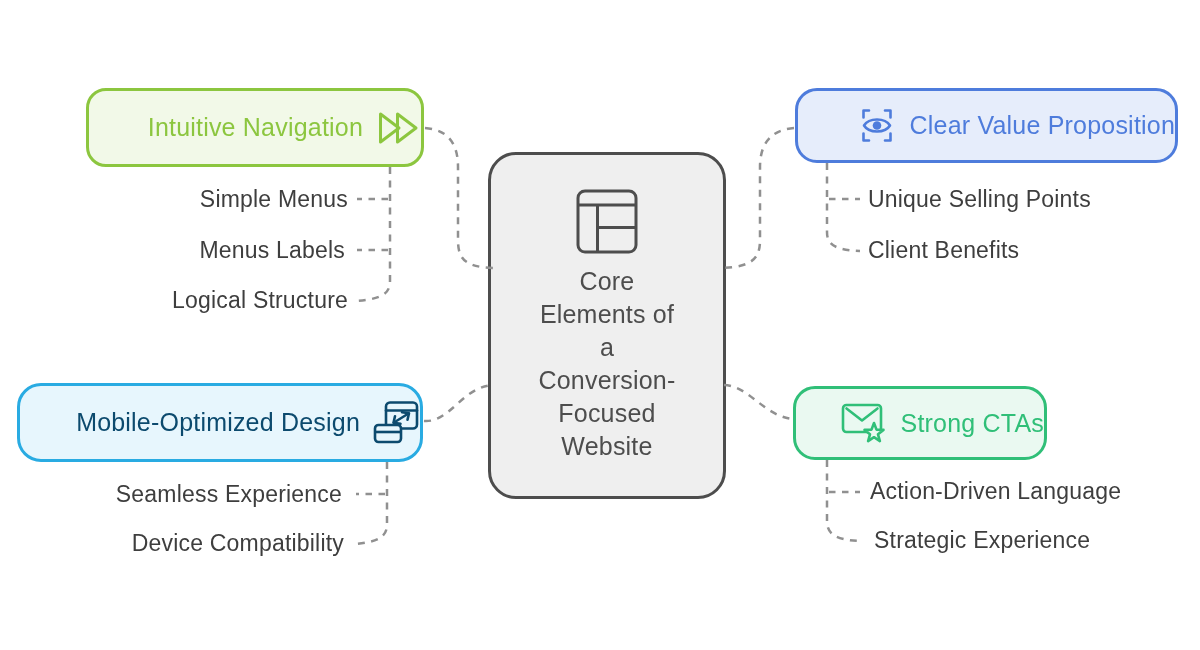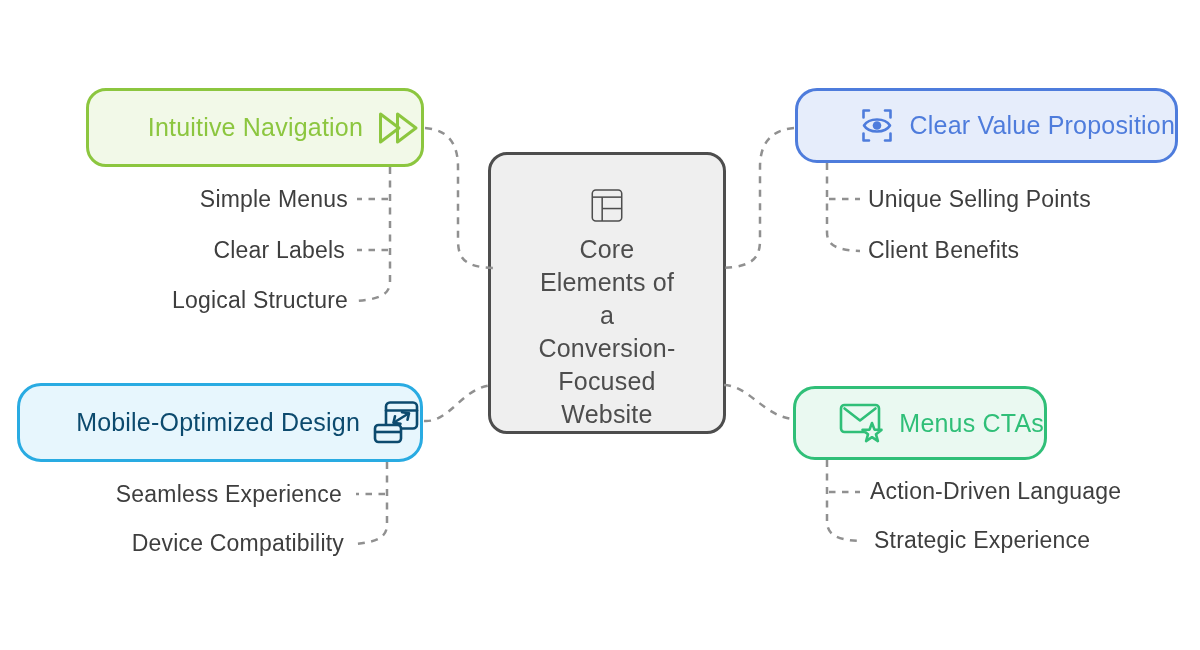--- a/index.html
+++ b/index.html
@@ -11,22 +11,22 @@
     position:absolute;display:flex;align-items:center;justify-content:flex-end;
     gap:13px;box-sizing:border-box;border:3px solid;background:#fff;
     font-size:25px;letter-spacing:.2px;
   }
   .branch-label{white-space:nowrap;}
   #box-intuitive{left:86px;top:88px;width:338px;height:79px;border-radius:20px;}
   #box-value{left:795px;top:88px;width:383px;height:75px;border-radius:22px;}
   #box-mobile{left:17px;top:383px;width:406px;height:79px;border-radius:24px;}
   #box-ctas{left:793px;top:386px;width:254px;height:74px;border-radius:22px;}
   .center-node{
-    position:absolute;left:488px;top:152px;width:238px;height:282px;
-    box-sizing:border-box;border:3px solid;border-radius:19px;
+    position:absolute;left:488px;top:152px;width:238px;height:347px;
+    box-sizing:border-box;border:3px solid;border-radius:28px;
     display:flex;flex-direction:column;align-items:center;
   }
   .center-icon{margin-top:34px;}
   .center-title{
     margin-top:11px;font-size:25px;line-height:33px;text-align:center;
     white-space:pre-line;letter-spacing:.2px;
   }
   .sub-label{
     position:absolute;font-size:23px;color:#3e3e3e;white-space:nowrap;
     transform:translateY(-50%);letter-spacing:.2px;
@@ -81,42 +81,42 @@
   </div>
 
   <div class="branch-box" id="box-ctas" style="border-color: rgb(48, 191, 120); color: rgb(48, 191, 120); background-color: rgb(234, 249, 241); --bg: #eaf9f1;">
     <svg class="icon" width="47" height="45" viewBox="0 0 47 45">
       <g stroke="currentColor" stroke-width="2.6" fill="none" stroke-linecap="round" stroke-linejoin="round">
         <rect x="2" y="4" width="38" height="27" rx="3.5"></rect>
         <path d="M5.5 7.5 L21 19.5 L36.5 7.5"></path>
       </g>
       <polygon points="33,22 35.5,28.6 42.5,28.9 37,33.3 38.9,40.1 33,36.2 27.1,40.1 29,33.3 23.5,28.9 30.5,28.6" fill="var(--bg)" stroke="currentColor" stroke-width="2.6" stroke-linejoin="round"></polygon>
     </svg>
-    <span class="branch-label">Menus CTAs</span>
+    <span class="branch-label">Strong CTAs</span>
   </div>
 
   <div class="center-node" style="border-color: rgb(77, 77, 77); color: rgb(77, 77, 77); background-color: rgb(239, 239, 239);">
     <svg class="center-icon" width="62" height="65" viewBox="0 0 62 65">
       <g stroke="currentColor" stroke-width="3" fill="none" stroke-linejoin="round">
         <rect x="2" y="2" width="58" height="61" rx="7"></rect>
         <path d="M2 16 H60"></path>
         <path d="M21.5 16 V63"></path>
         <path d="M21.5 38.5 H60"></path>
       </g>
     </svg>
     <div class="center-title">Core
 Elements of
 a
 Conversion-
 Focused
 Website</div>
   </div>
 
   <div class="sub-label sub-left" style="right:852px;top:199px;">Simple Menus</div>
-  <div class="sub-label sub-left" style="right:855px;top:250px;">Clear Labels</div>
+  <div class="sub-label sub-left" style="right:855px;top:250px;">Menus Labels</div>
   <div class="sub-label sub-left" style="right:852px;top:300px;">Logical Structure</div>
 
   <div class="sub-label" style="left:868px;top:199px;">Unique Selling Points</div>
   <div class="sub-label" style="left:868px;top:250px;">Client Benefits</div>
 
   <div class="sub-label sub-left" style="right:858px;top:494px;">Seamless Experience</div>
   <div class="sub-label sub-left" style="right:856px;top:543px;">Device Compatibility</div>
 
   <div class="sub-label" style="left:870px;top:491px;">Action-Driven Language</div>
   <div class="sub-label" style="left:874px;top:540px;">Strategic Experience</div>

